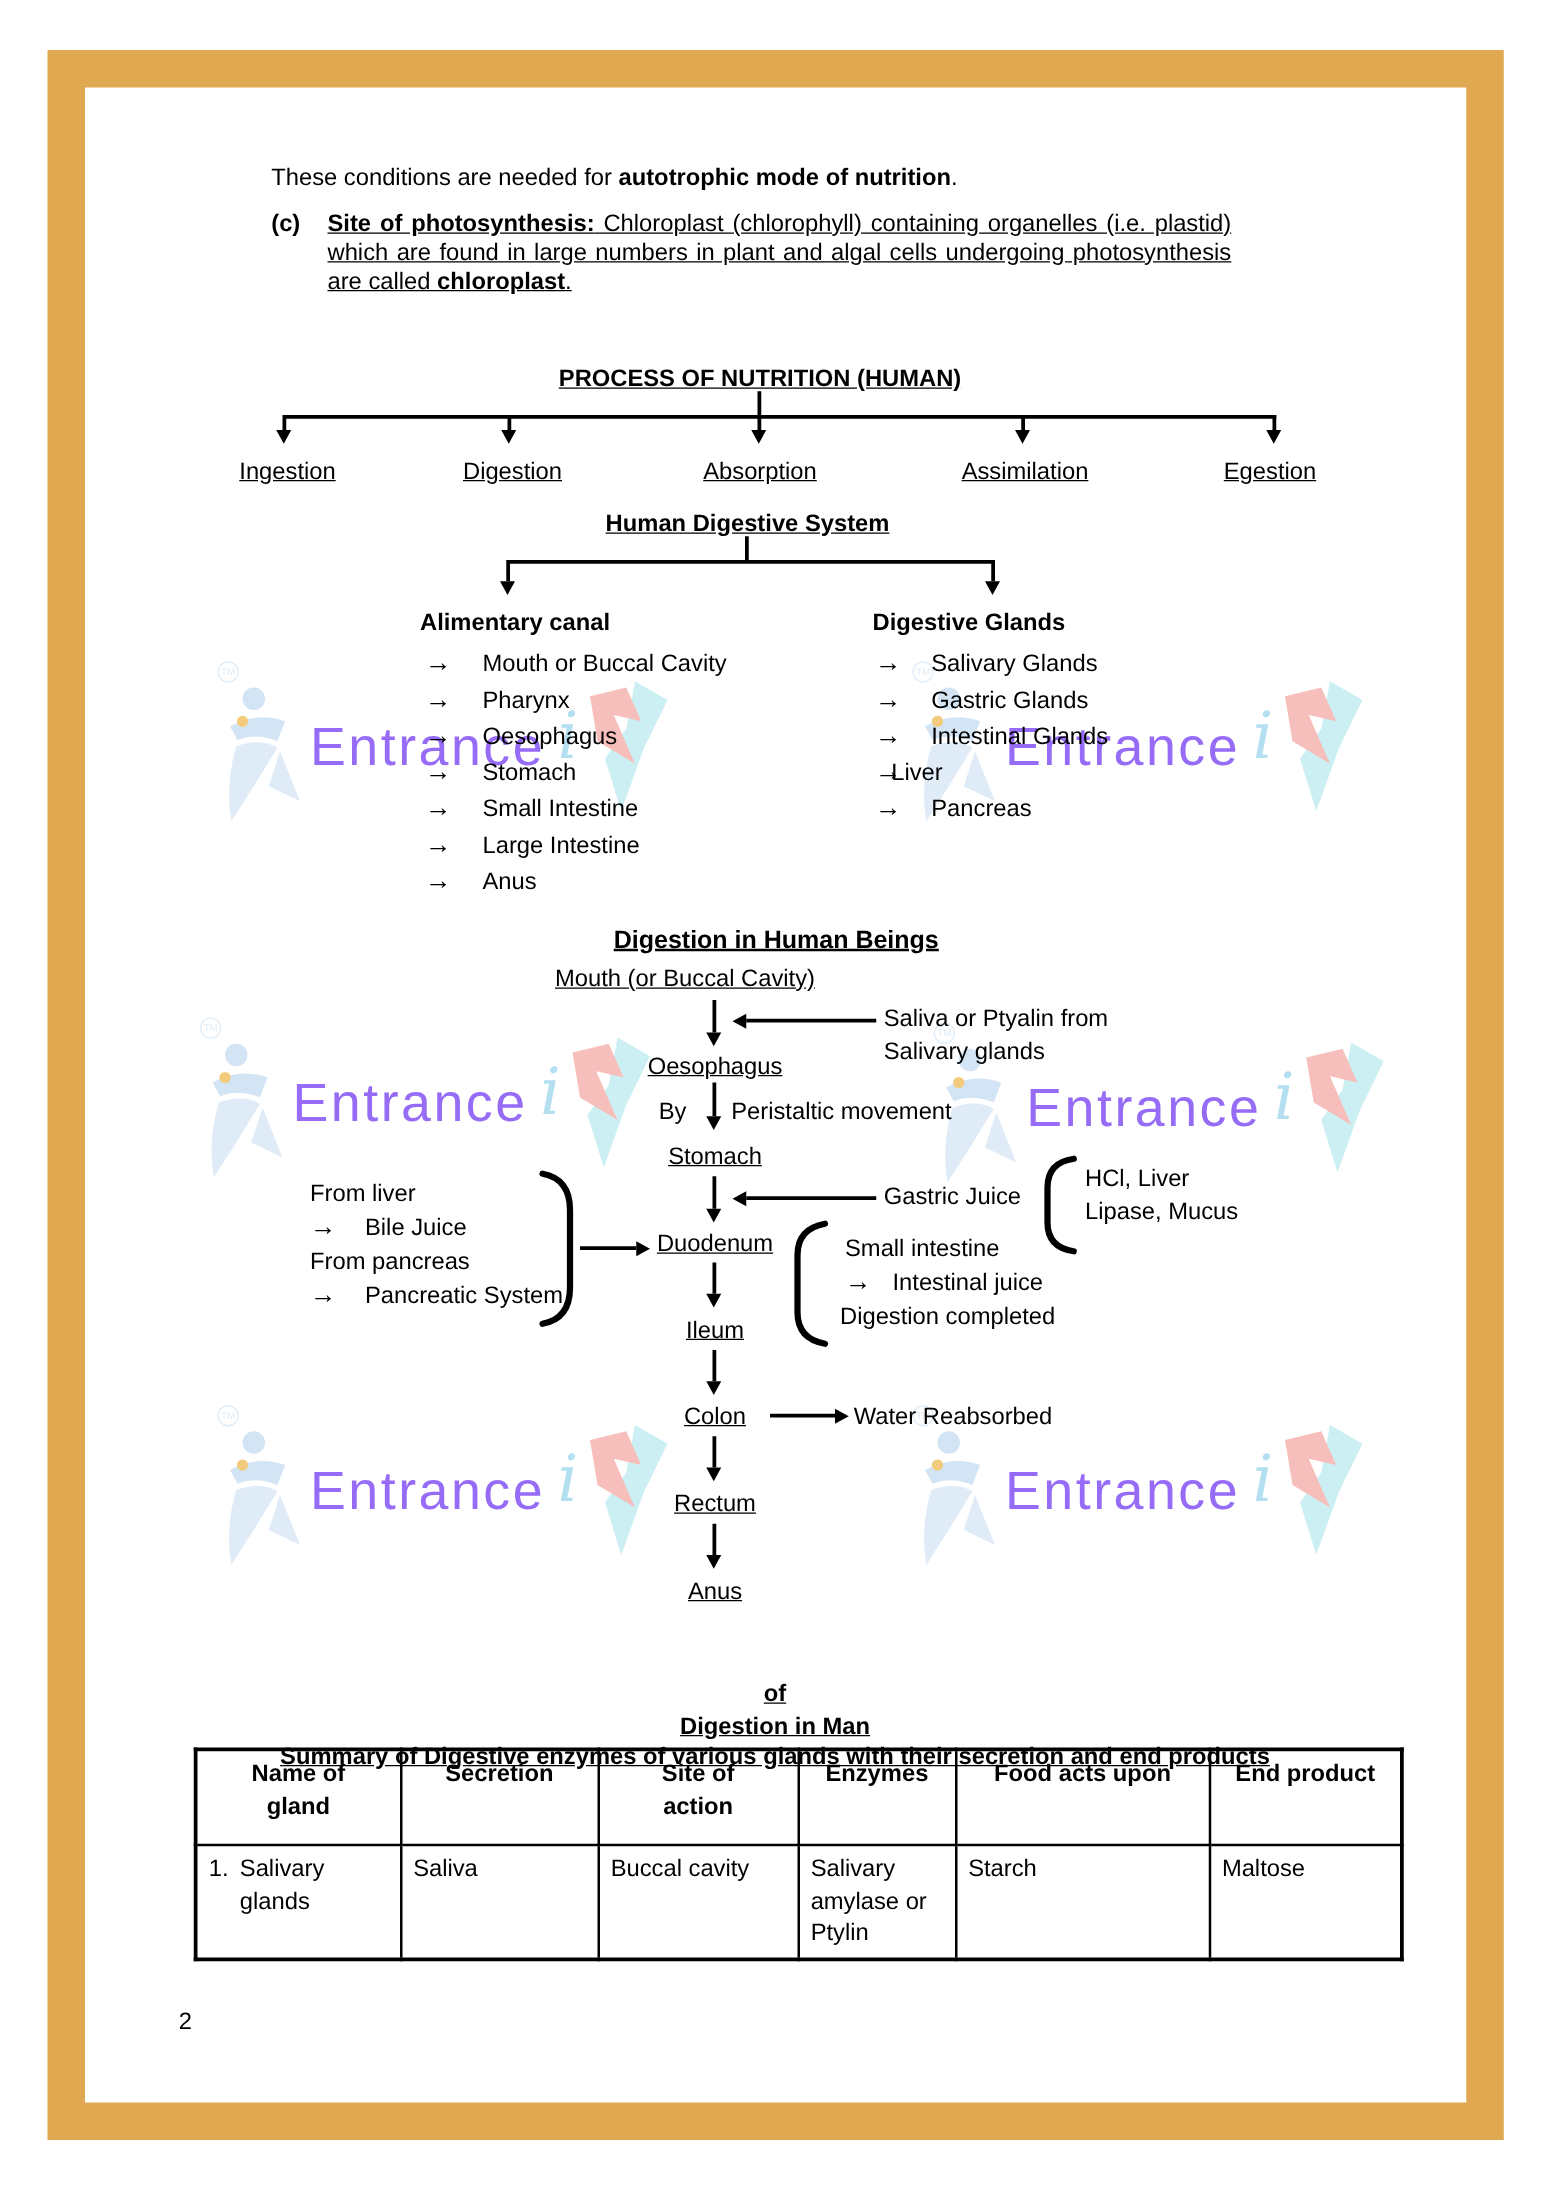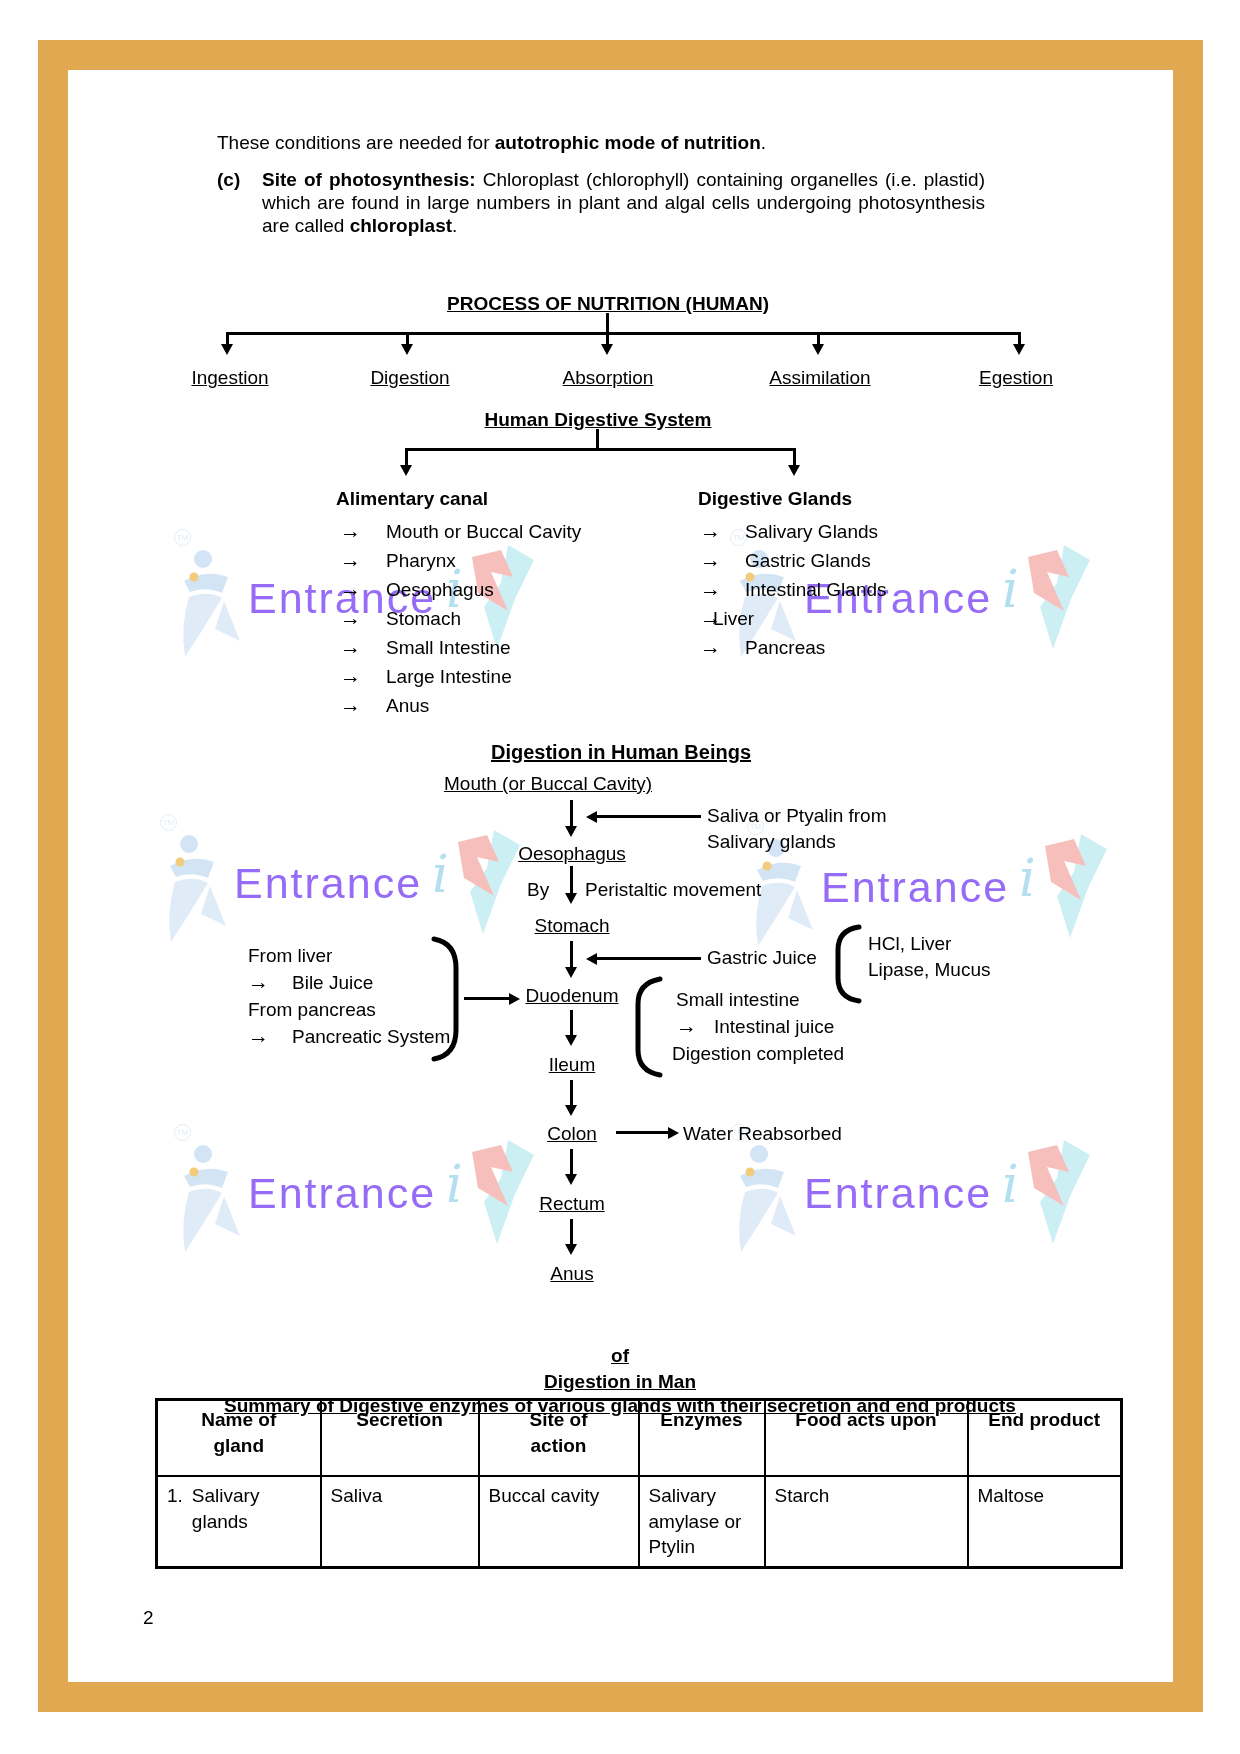--- a/index.html
+++ b/index.html
@@ -3,21 +3,21 @@
 <meta charset="utf-8">
 <style>
   html,body{margin:0;padding:0;background:#ffffff;}
   #canvas{position:relative;width:1240px;height:1754px;background:#ffffff;overflow:hidden;
           font-family:"Liberation Sans", sans-serif;color:#000;}
   .frame{position:absolute;left:38px;top:40px;width:1165px;height:1672px;
          border:30px solid #E0A851;box-sizing:border-box;background:transparent;}
   .t{position:absolute;font-size:19px;line-height:1.22;white-space:nowrap;color:#000;}
   .tc{transform:translateX(-50%);text-decoration:underline;}
   .b{font-weight:bold;}
-  .wrap{white-space:normal;}
+  .wrap{white-space:normal;text-decoration:underline;}
   
   .ln-h{position:absolute;height:3px;background:#000;}
   .ln-v{position:absolute;width:3px;background:#000;}
   
   .av{position:absolute;width:3px;background:#000;}
   .av::after{content:"";position:absolute;left:50%;transform:translateX(-50%);top:100%;
              width:0;height:0;border-left:6px solid transparent;border-right:6px solid transparent;
              border-top:11px solid #000;}
   .ah{position:absolute;height:3px;background:#000;}
   .ah.head-left::before{content:"";position:absolute;right:100%;top:50%;transform:translateY(-50%);

